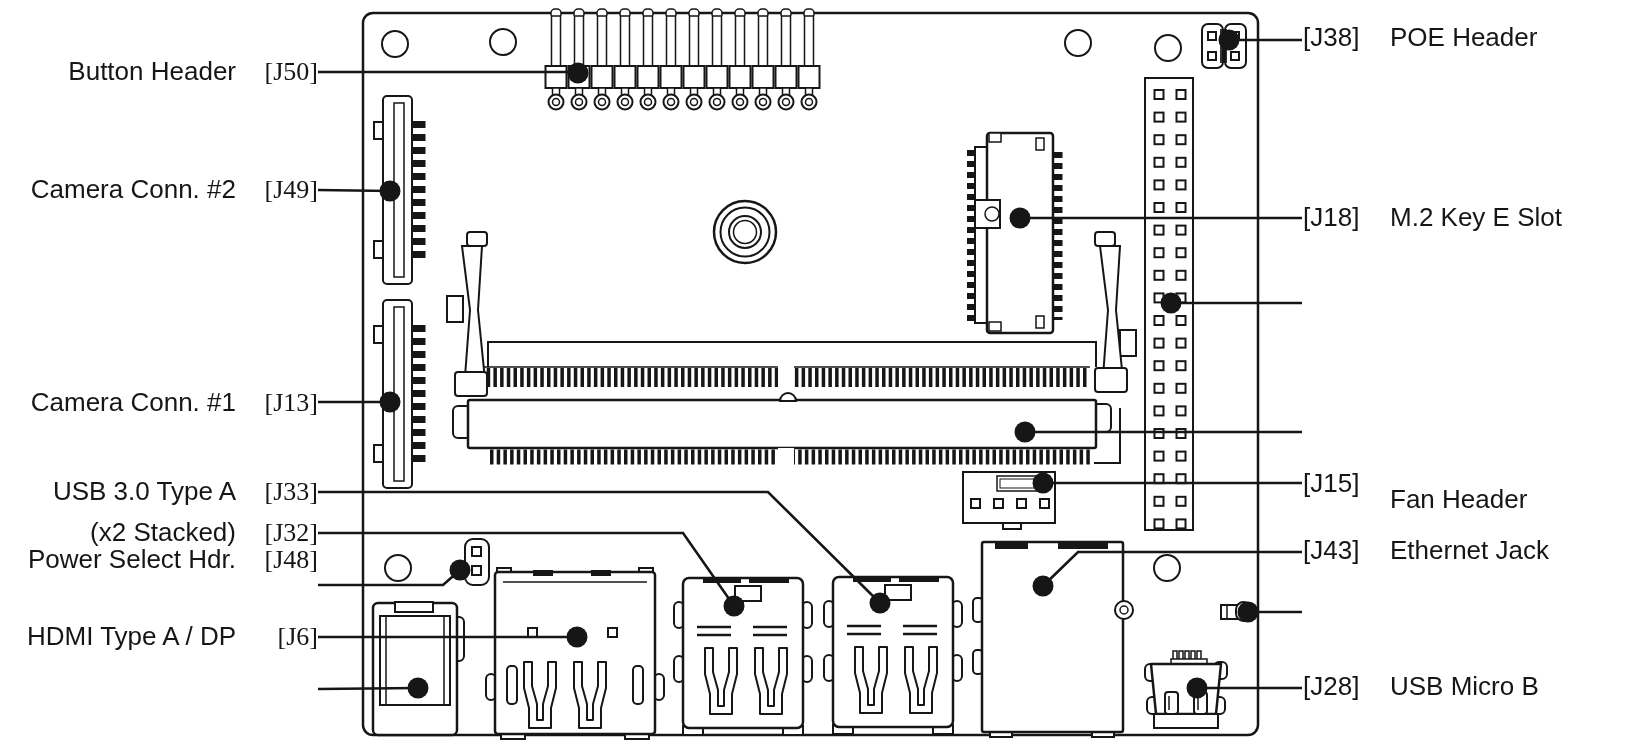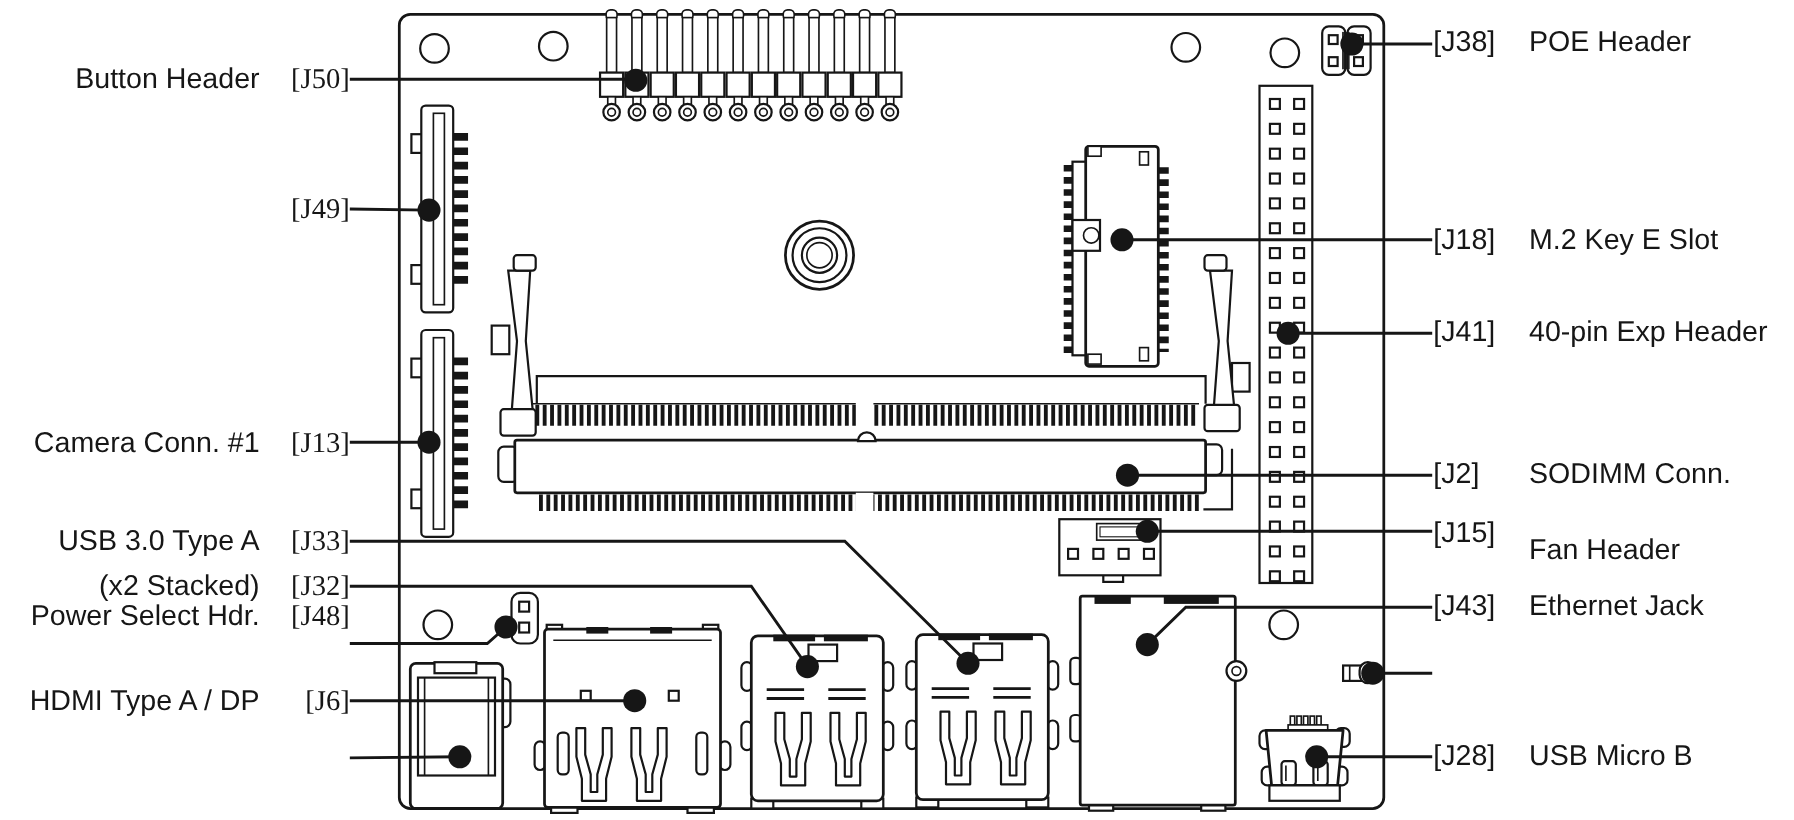--- a/index.html
+++ b/index.html
@@ -311,20 +311,21 @@
     <circle cx="1248" cy="612" r="10.5"></circle>
     <circle cx="1197" cy="688" r="10.5"></circle>
   </g>
 </svg>
 
 <div class="lbl left" style="top:72px">
   <span class="nm">Button Header</span>
   <span class="rf">[J50]</span>
 </div>
 <div class="lbl left" style="top:190px">
+  <span class="nm">Camera Conn. #2</span>
   <span class="rf">[J49]</span>
 </div>
 <div class="lbl left" style="top:403px">
   <span class="nm">Camera Conn. #1</span>
   <span class="rf">[J13]</span>
 </div>
 <div class="lbl left" style="top:492px">
   <span class="nm">USB 3.0 Type A</span>
   <span class="rf">[J33]</span>
 </div>
@@ -342,28 +343,20 @@
 </div>
 
 <div class="lbl right" style="top:38px">
   <span class="rf">[J38]</span>
   <span class="nm">POE Header</span>
 </div>
 <div class="lbl right" style="top:218px">
   <span class="rf">[J18]</span>
   <span class="nm">M.2 Key E Slot</span>
 </div>
-<div class="lbl right" style="top:302px">
-  <span class="rf">[J41]</span>
-  <span class="nm">40-pin Exp Header</span>
-</div>
-<div class="lbl right" style="top:431px">
-  <span class="rf">[J2]</span>
-  <span class="nm">SODIMM Conn.</span>
-</div>
 <div class="lbl right" style="top:484px">
   <span class="rf">[J15]</span>
   <span class="nm drop">Fan Header</span>
 </div>
 <div class="lbl right" style="top:551px">
   <span class="rf">[J43]</span>
   <span class="nm">Ethernet Jack</span>
 </div>
 <div class="lbl right" style="top:687px">
   <span class="rf">[J28]</span>

